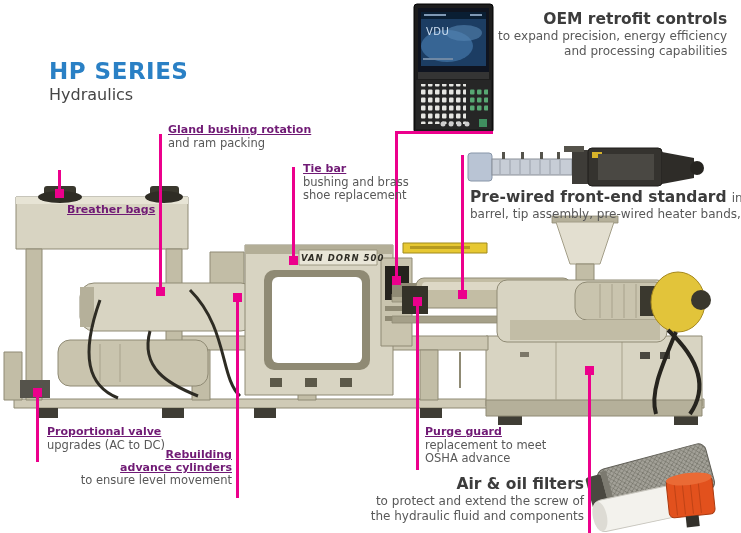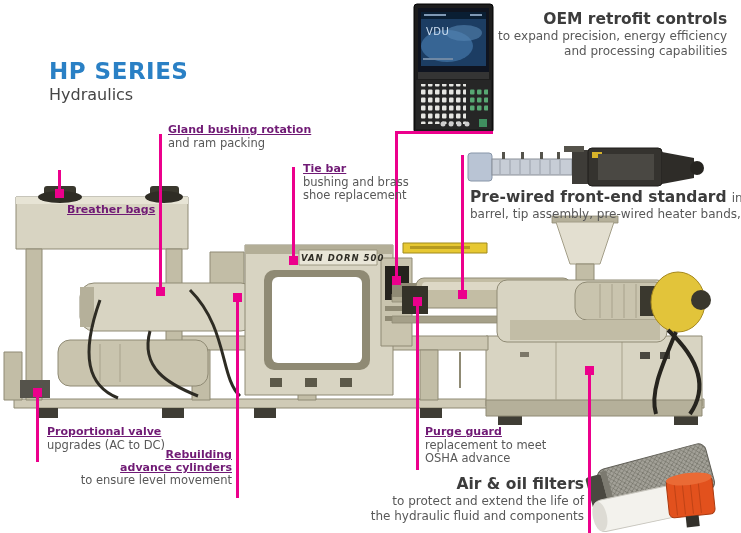--- a/index.html
+++ b/index.html
@@ -309,17 +309,17 @@
   </div>
 
   <div class="txt" style="left:425px;top:426px;">
     <div class="co-title">Purge guard</div>
     <div class="co-sub">replacement to meet</div>
     <div class="co-sub">OSHA advance</div>
   </div>
 
   <div class="txt right-align" style="right:157px;top:476px;">
     <div class="co-title-lg">Air &amp; oil filters</div>
-    <div class="co-sub-lg">to protect and extend the life of</div>
+    <div class="co-sub-lg">to protect and extend the screw of</div>
     <div class="co-sub-lg">the hydraulic fluid and components</div>
   </div>
 
 </div>
 
 </body></html>

